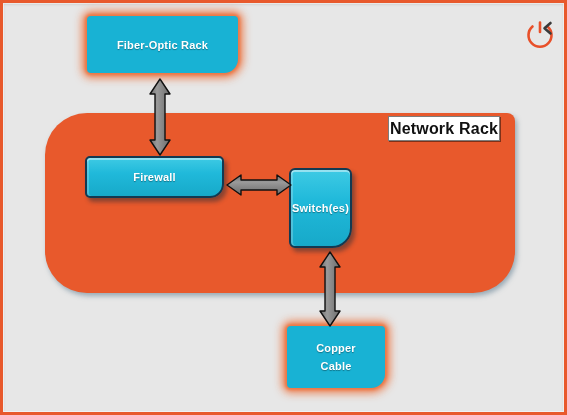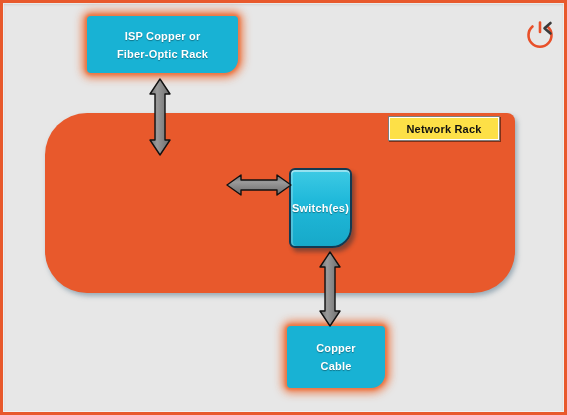--- a/index.html
+++ b/index.html
@@ -48,27 +48,27 @@
     border-radius: 42px 8px 42px 42px;
     box-shadow: 2px 3px 5px rgba(90,120,140,0.55);
   }
 
   #rack-label {
     position: absolute;
     left: 385px;
     top: 113px;
     width: 110px;
     height: 23px;
-    background: #fde047;
+    background: #ffffff;
     border: 1px solid #7d7d7d;
     box-shadow: 1px 1px 0 rgba(0,0,0,0.45), inset 0 0 0 1px #ffffff;
     display: flex;
     align-items: center;
     justify-content: center;
-    font-size: 11px;
+    font-size: 16px;
     font-weight: bold;
     color: #111111;
     letter-spacing: 0.2px;
   }
 
   
   .node {
     position: absolute;
     display: flex;
     flex-direction: column;
@@ -170,24 +170,26 @@
       <line x1="18" y1="4.5" x2="18" y2="14" stroke="#e8502a" stroke-width="2.6" stroke-linecap="round"></line>
       <path d="M 28.5 5 L 22.5 10.2 L 28.5 15.4" fill="none" stroke="#3a3a3a" stroke-width="2.6" stroke-linecap="round" stroke-linejoin="round"></path>
     </svg>
   </div>
 
   <div id="rack"></div>
 
   <div id="rack-label">Network Rack</div>
 
   <div id="node-isp" class="node glow">
-    <span>ISP Copper or</span>
     <span>Fiber-Optic Rack</span>
   </div>
 
+  <div id="node-firewall" class="node bevel">
+    <span>Firewall</span>
+  </div>
 
   <div id="node-switch" class="node bevel">
     <span>Switch(es)</span>
   </div>
 
   <div id="node-ap" class="node glow">
     <span>Copper</span>
     <span>Cable</span>
   </div>
 

